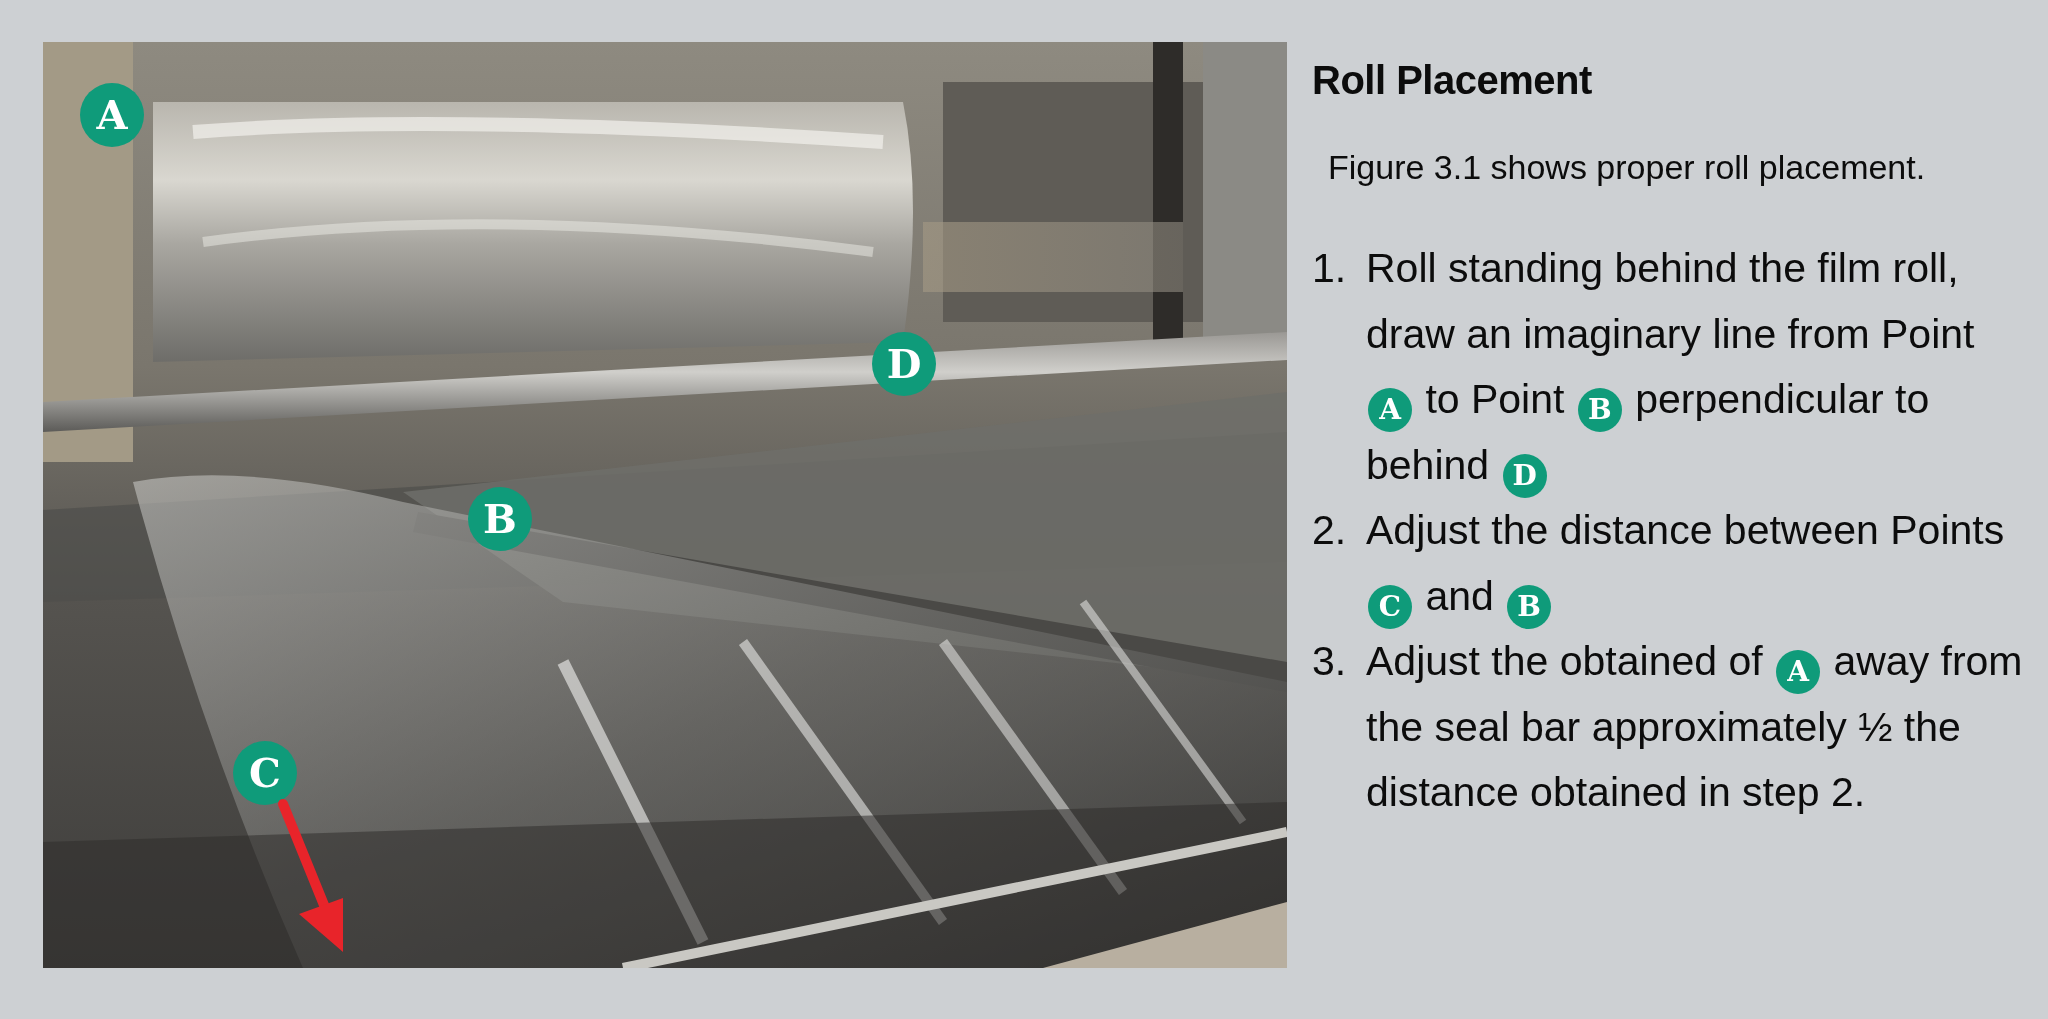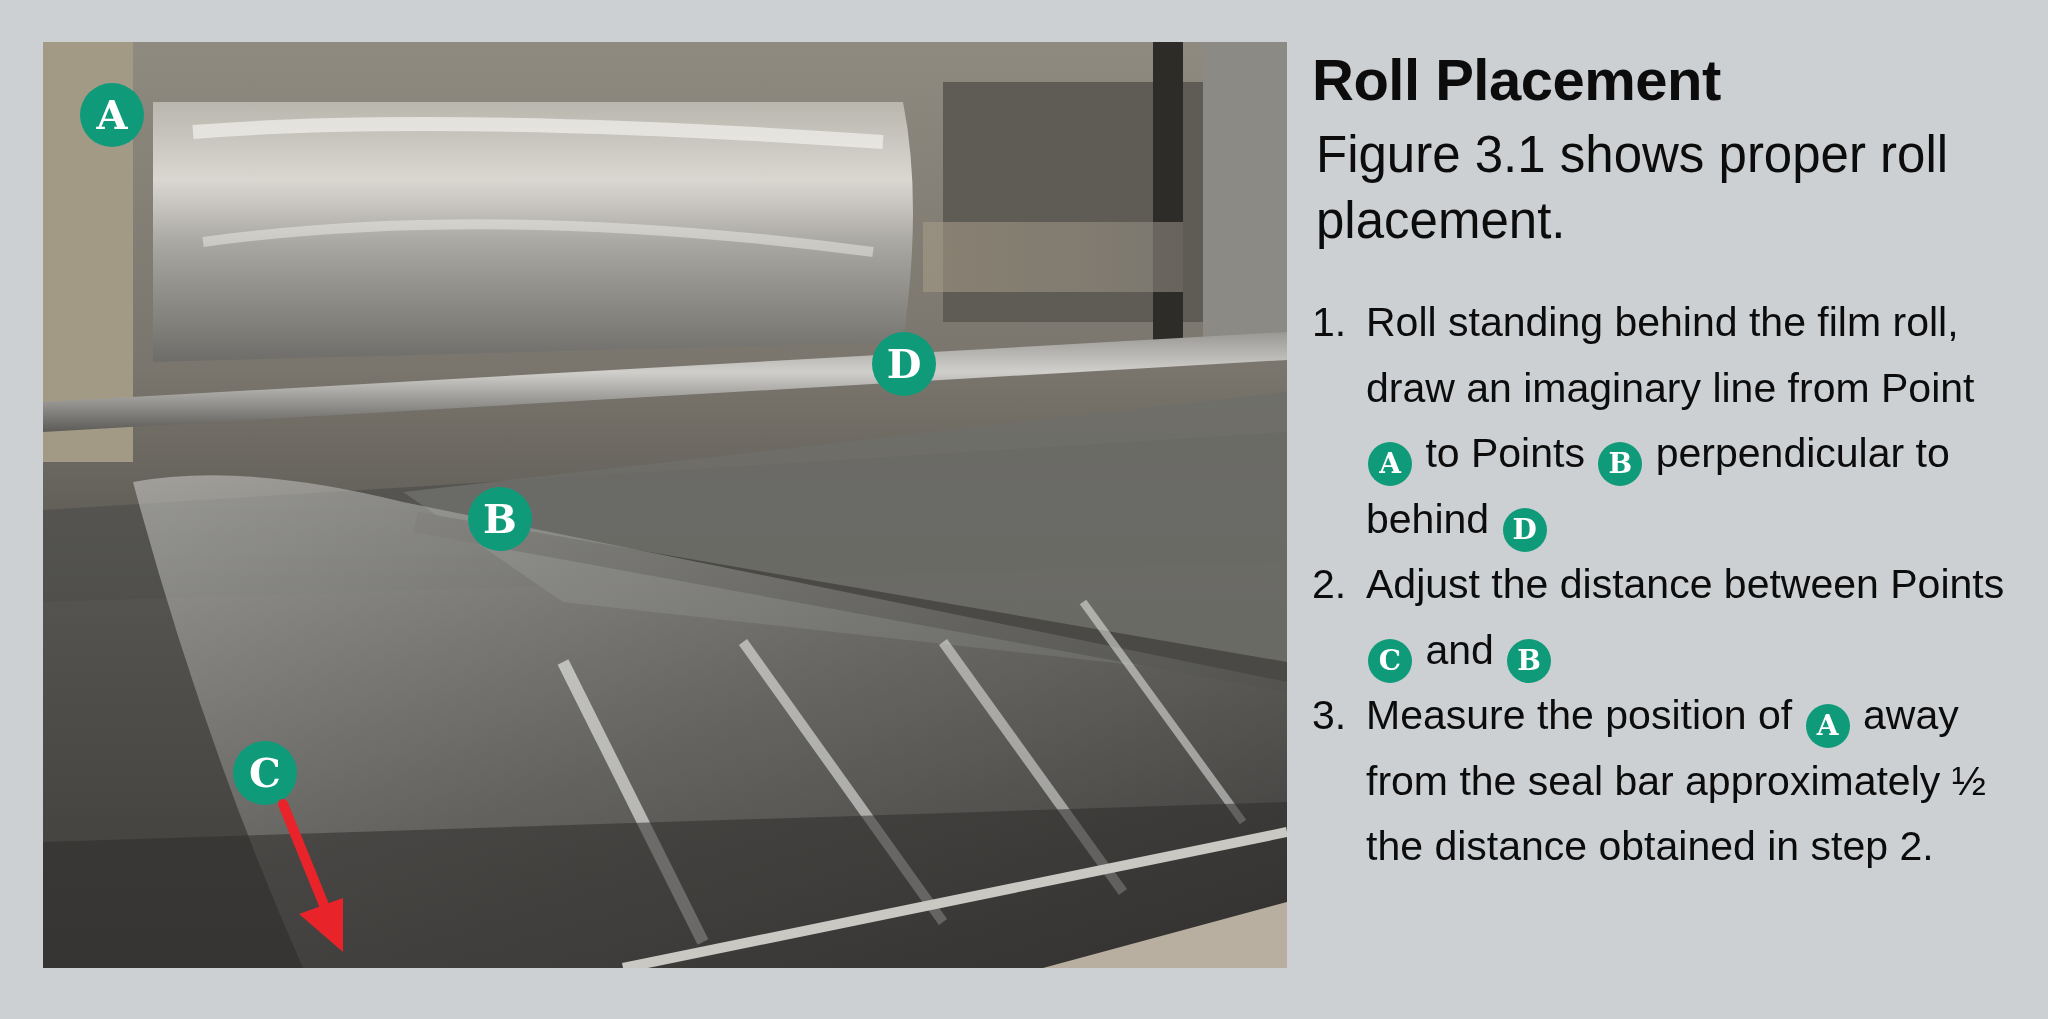--- a/index.html
+++ b/index.html
@@ -17,22 +17,22 @@
   .figure svg.photo { position: absolute; left: 0; top: 0; width: 1244px; height: 926px; display: block; }
   .marker {
     position: absolute; width: 64px; height: 64px; border-radius: 50%;
     background: #0f9b7a; color: #fff;
     font-family: "DejaVu Serif", "Liberation Serif", serif; font-weight: bold;
     font-size: 40px; line-height: 64px; text-align: center;
   }
   .arrow { position: absolute; left: 0; top: 0; width: 1244px; height: 926px; pointer-events: none; }
 
   .panel { position: absolute; left: 1312px; top: 42px; width: 720px; }
-  .title { font-size: 58px; font-weight: bold; letter-spacing: -0.5px; line-height: 76px; margin: 0; }
-  .intro { font-size: 51px; line-height: 66px; margin: 4px; }
+  .title { font-size: 40px; font-weight: bold; letter-spacing: -0.5px; line-height: 76px; margin: 0; }
+  .intro { font-size: 34px; line-height: 66px; margin: 16px; }
   ol.steps { list-style: none; margin: 36px 0 0 0; padding: 0; }
   ol.steps li { position: relative; padding-left: 54px; font-size: 41px; line-height: 65.5px; }
   ol.steps li .num { position: absolute; left: 0; top: 0; }
   .inl {
     display: inline-block; width: 44px; height: 44px; border-radius: 50%;
     background: #0f9b7a; color: #fff; vertical-align: -6px;
     font-family: "DejaVu Serif", "Liberation Serif", serif; font-weight: bold;
     font-size: 28px; line-height: 44px; text-align: center; margin: 0 2px;
   }
 </style>
@@ -103,24 +103,24 @@
   </svg>
 </div>
 
 <div class="panel">
   <h1 class="title">Roll Placement</h1>
   <p class="intro">Figure 3.1 shows proper roll placement.</p>
 
   <ol class="steps">
     <li>
       <span class="num">1.</span>
-      <span>Roll standing behind the film roll, draw an imaginary line from Point </span><span class="inl">A</span><span> to Points </span><span class="inl">B</span><span> perpendicular to behind </span><span class="inl">D</span>
+      <span>Roll standing behind the film roll, draw an imaginary line from Point </span><span class="inl">A</span><span> to Point </span><span class="inl">B</span><span> perpendicular to behind </span><span class="inl">D</span>
     </li>
     <li>
       <span class="num">2.</span>
       <span>Adjust the distance between Points </span><span class="inl">C</span><span> and </span><span class="inl">B</span>
     </li>
     <li>
       <span class="num">3.</span>
-      <span>Measure the position of </span><span class="inl">A</span><span> away from the seal bar approximately ½ the distance obtained in step 2.</span>
+      <span>Adjust the obtained of </span><span class="inl">A</span><span> away from the seal bar approximately ½ the distance obtained in step 2.</span>
     </li>
   </ol>
 </div>
 
 </body></html>

